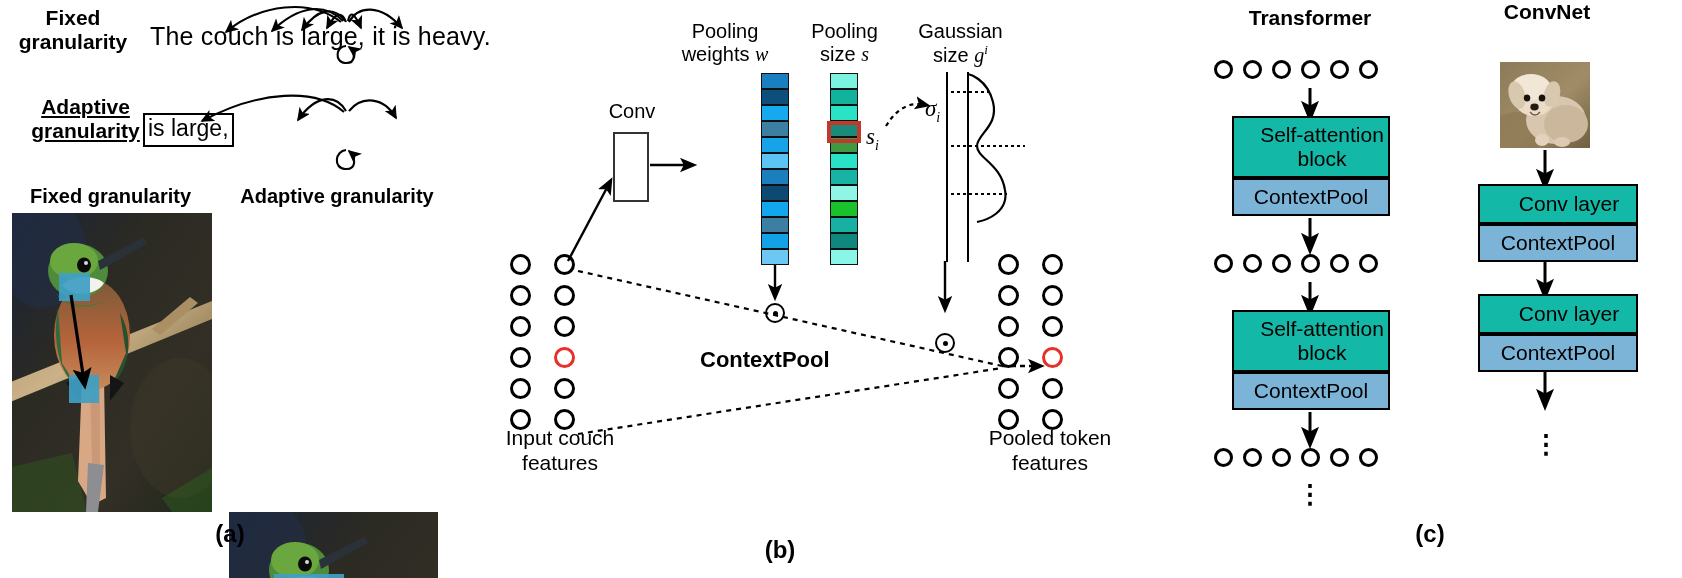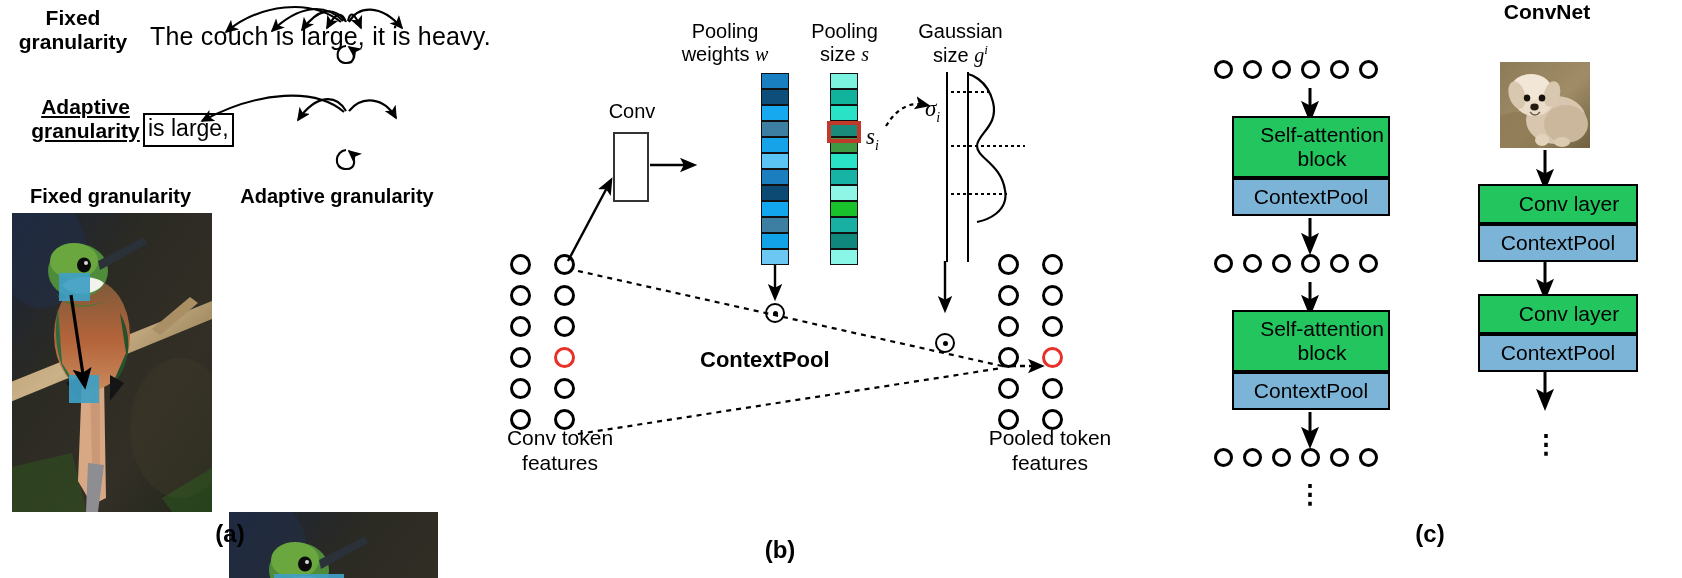--- a/index.html
+++ b/index.html
@@ -29,21 +29,21 @@
   .cpool-label{font-size:22px;font-weight:bold;white-space:nowrap;}
   .axlbl{font-size:21px;white-space:nowrap;text-align:center;line-height:1.18;}
   .odot{width:20px;height:20px;border:2px solid #000;border-radius:50%;position:relative;box-sizing:border-box;}
   .odot:after{content:"";position:absolute;left:50%;top:50%;width:5px;height:5px;
               margin:-2.5px 0 0 -2.5px;background:#000;border-radius:50%;}
   .redsel{position:absolute;border:4px solid #c0392b;box-sizing:border-box;}
 
   
   #panel-c{left:1190px;top:0;width:492px;height:578px;}
   .colhead{font-size:21px;font-weight:bold;text-align:center;white-space:nowrap;}
-  .blockbox{border:2px solid #000;background:#22c55e;box-sizing:border-box;
+  .blockbox{border:2px solid #000;background:#14b8a6;box-sizing:border-box;
             font-size:21px;text-align:center;line-height:1.12;
             display:flex;align-items:center;justify-content:center;padding-left:22px;}
   .cpbox{border:2px solid #000;background:#7cb4d8;box-sizing:border-box;
          font-size:21px;text-align:center;
          display:flex;align-items:center;justify-content:center;}
   .dotrow{display:flex;gap:10px;}
   .crow-tok{width:19px;height:19px;border:3px solid #000;border-radius:50%;box-sizing:border-box;}
   .vdots{font-size:26px;font-weight:bold;letter-spacing:0;line-height:.52;text-align:center;}
 
   .plabel{font-size:24px;font-weight:bold;text-align:center;}
@@ -303,21 +303,21 @@
       <div class="tok"></div>
       <div class="tok"></div>
       <div class="tok"></div>
       <div class="tok red"></div>
       <div class="tok"></div>
       <div class="tok"></div>
       <div class="tok"></div>
       <div class="tok"></div>
     </div>
   <div class="abs axlbl" style="left:0px;top:410px;width:180px;">
-    <div>Conv token</div>
+    <div>Input couch</div>
     <div>features</div>
   </div>
 
   <div class="abs" id="pooled-tokens" style="left: 528px; top: 238px; display: grid; grid-template-columns: repeat(2, 44px); row-gap: 10px;">
       <div class="tok"></div>
       <div class="tok"></div>
       <div class="tok"></div>
       <div class="tok"></div>
       <div class="tok"></div>
       <div class="tok"></div>
@@ -331,20 +331,21 @@
   <div class="abs axlbl" style="left:480px;top:410px;width:200px;">
     <div>Pooled token</div>
     <div>features</div>
   </div>
 
   <div class="abs plabel" style="left:250px;top:520px;width:120px;">(b)</div>
 </div>
 
 <div class="abs" id="panel-c">
 
+  <div class="abs colhead" style="left:10px;top:6px;width:220px;">Transformer</div>
 
   <div class="abs dotrow" style="left:24px;top:60px;">
       <div class="crow-tok"></div>
       <div class="crow-tok"></div>
       <div class="crow-tok"></div>
       <div class="crow-tok"></div>
       <div class="crow-tok"></div>
       <div class="crow-tok"></div>
     </div>
 

